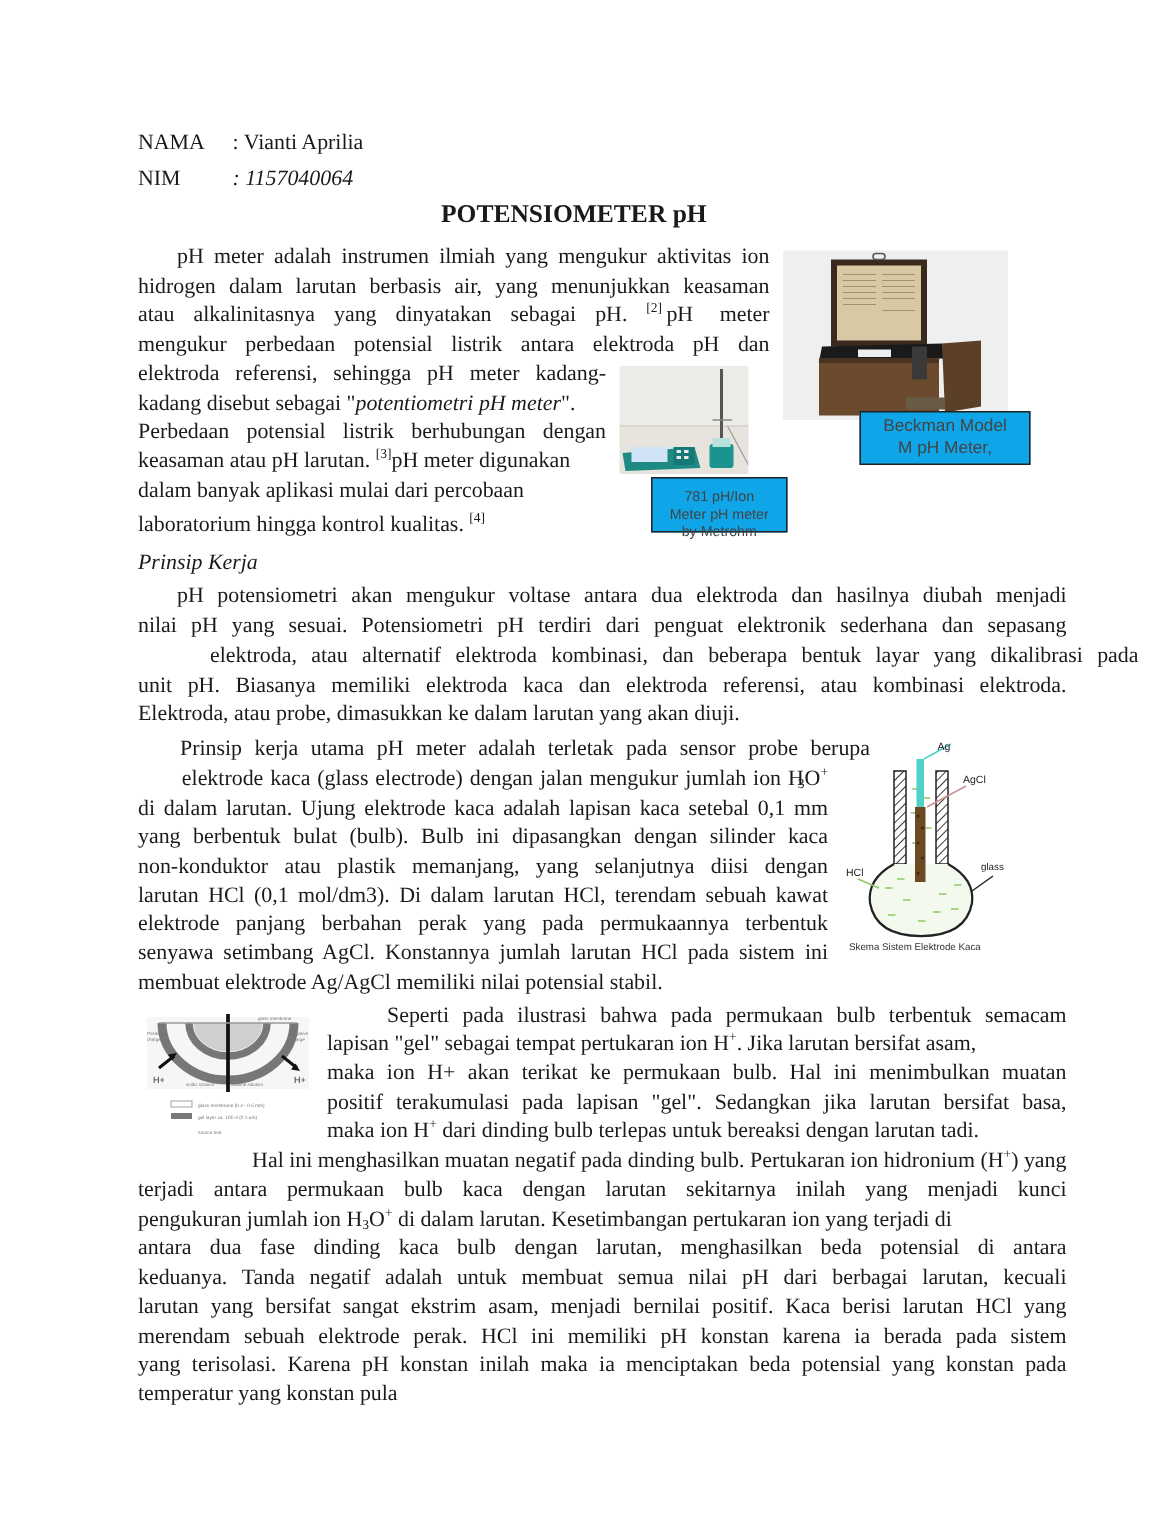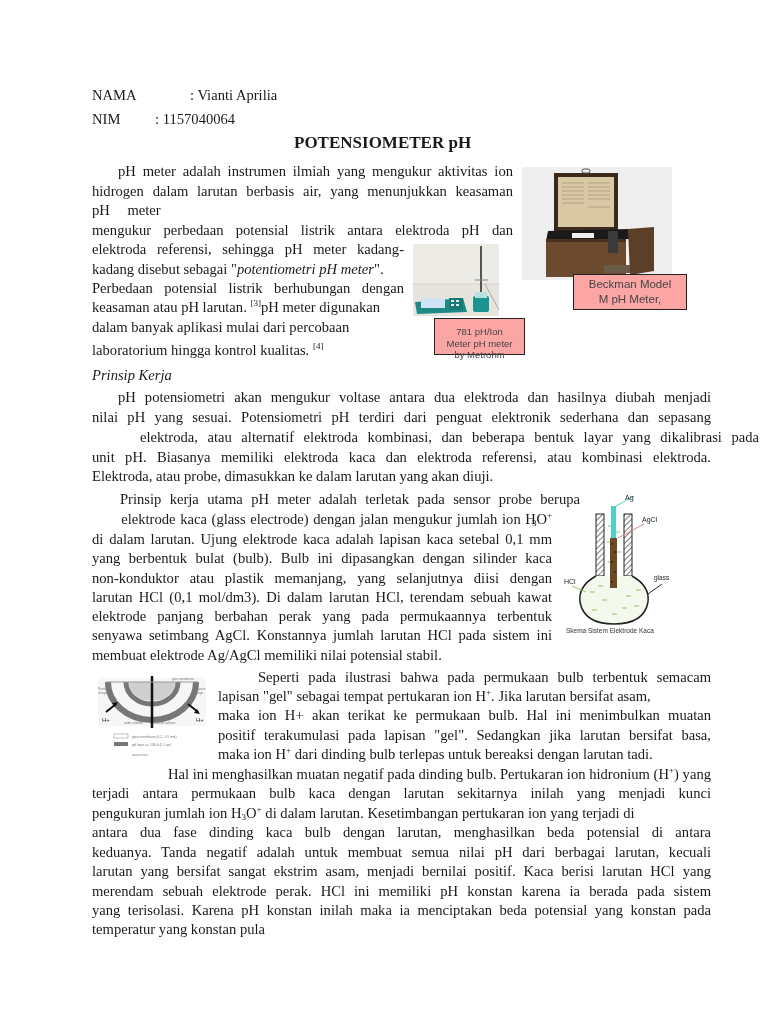--- a/index.html
+++ b/index.html
@@ -9,39 +9,40 @@
       color: #1a1a1a;
       font-size: 14.6px;
     }
     .abs { position: absolute; }
     .line { position: absolute; white-space: nowrap; line-height: 18px; }
     .just { text-align: justify; text-align-last: justify; white-space: normal; }
     sup { font-size: 9px; vertical-align: 6px; line-height: 0; }
     sub { font-size: 9px; vertical-align: -2px; line-height: 0; }
     .title { font-weight: bold; font-size: 17px; }
     .caption-box {
-      position: absolute; background: #fca5a5; border: 1.5px solid #222;
+      position: absolute; background: #0ea5e9; border: 1.5px solid #222;
       font-family: "Liberation Sans", "DejaVu Sans", sans-serif;
       color: #444; text-align: center;
     }
     .photo { position: absolute; overflow: hidden; }
   </style>
 </head>
 <body>
 
 <div class="line" style="left:92px;top:86px;">NAMA</div>
-<div class="line" style="left:155px;top:86px;margin-left:35px;">: Vianti Aprilia</div>
+<div class="line" style="left:155px;top:86px;">: Vianti Aprilia</div>
 <div class="line" style="left:92px;top:110px;">NIM</div>
-<div class="line" style="left:155px;top:110px;">: 1157040064</div>
+<div class="line" style="left:155px;top:110px;font-style:italic;">: 1157040064</div>
 
 <div class="line title" style="left:294px;top:134px;">POTENSIOMETER pH</div>
 
 <div class="line just" style="left:118px;top:162px;width:395px;">pH meter adalah instrumen ilmiah yang mengukur aktivitas ion</div>
 <div class="line just" style="left:92px;top:182px;width:421px;">hidrogen dalam larutan berbasis air, yang menunjukkan keasaman</div>
 <div class="line" style="left:92px;top:201px;width:421px;display:flex;justify-content:space-between;">
+  <span style="word-spacing:9px;"><span>atau alkalinitasnya yang dinyatakan sebagai pH.</span> <sup>[2]</sup></span>
   <span style="word-spacing:14px;">pH meter</span>
 </div>
 <div class="line just" style="left:92px;top:221px;width:421px;">mengukur perbedaan potensial listrik antara elektroda pH dan</div>
 <div class="line just" style="left:92px;top:240px;width:312px;">elektroda referensi, sehingga pH meter kadang-</div>
 <div class="line" style="left:92px;top:260px;"><span>kadang disebut sebagai "</span><i>potentiometri pH meter</i><span>".</span></div>
 <div class="line just" style="left:92px;top:279px;width:312px;">Perbedaan potensial listrik berhubungan dengan</div>
 <div class="line" style="left:92px;top:298px;width:312px;display:flex;justify-content:flex-start;">
   <span><span>keasaman atau pH larutan.</span> <sup>[3]</sup></span>
   <span>pH meter digunakan</span>
 </div>

